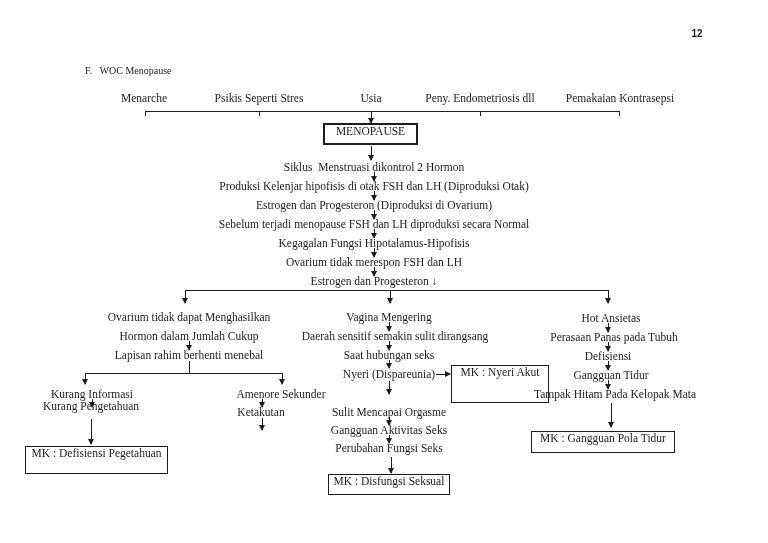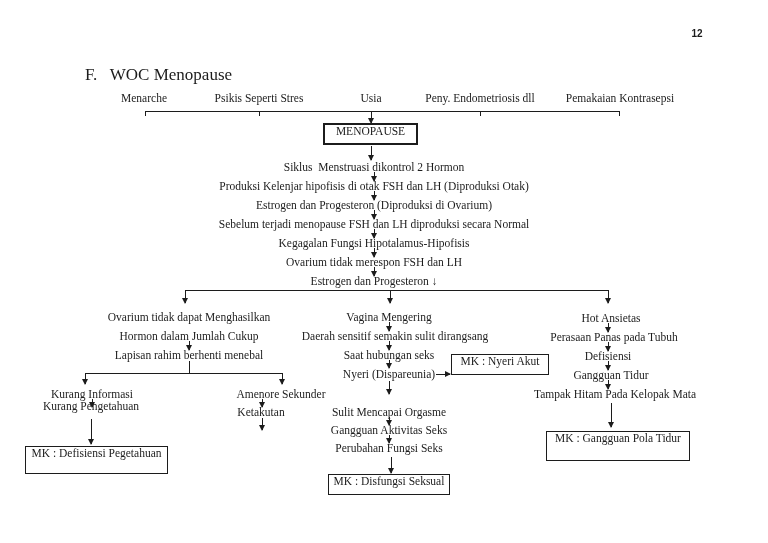--- a/index.html
+++ b/index.html
@@ -1,21 +1,21 @@
 <!DOCTYPE html>
 <html style="--ink: #1c1c1c; --paper: #ffffff;"><head>
 <meta charset="utf-8">
 <style>
   html,body{margin:0;padding:0;background:#ffffff;}
   .page{position:relative;width:768px;height:543px;background:var(--paper,#fff);overflow:hidden;
         font-family:"Liberation Serif", serif;color:var(--ink,#1c1c1c);}
   
   .t{position:absolute;transform:translateX(-50%);font-size:11.5px;line-height:1.15;
      white-space:pre;text-align:center;}
-  .t-left{position:absolute;font-size:17px;line-height:1.15;white-space:pre;text-align:right;}
+  .t-left{position:absolute;font-size:10px;line-height:1.15;white-space:pre;text-align:right;}
   .pgnum{position:absolute;transform:translateX(-50%);font:bold 10px "Liberation Sans",sans-serif;}
   
   .box{position:absolute;border:1px solid var(--ink,#1c1c1c);display:flex;align-items:flex-start;
        justify-content:center;font-size:11.5px;white-space:pre;background:var(--paper,#fff);box-sizing:border-box;}
   .thick{border-width:2px;}
   
   .hl{position:absolute;height:1px;background:var(--ink,#1c1c1c);}
   .vl{position:absolute;width:1px;background:var(--ink,#1c1c1c);}
   
   .av{position:absolute;width:1px;background:var(--ink,#1c1c1c);}
@@ -96,21 +96,21 @@
   <div class="av" style="left:262px;top:418px;height:12px"></div>
 
   <span class="t" style="left:389px;top:311px">Vagina Mengering</span>
   <div class="av" style="left:389px;top:322px;height:9px"></div>
   <span class="t" style="left:395px;top:330px">Daerah sensitif semakin sulit dirangsang</span>
   <div class="av" style="left:389px;top:341px;height:9px"></div>
   <span class="t" style="left:389px;top:349px">Saat hubungan seks</span>
   <div class="av" style="left:389px;top:360px;height:8px"></div>
   <span class="t" style="left:389px;top:368px">Nyeri (Dispareunia)</span>
   <div class="ah" style="left:436px;top:374px;width:14px"></div>
-  <div class="box" style="left:451px;top:354px;width:98px;height:21px">
+  <div class="box" style="left:451px;top:365px;width:98px;height:38px">
     <span>MK : Nyeri Akut</span>
   </div>
   <div class="av" style="left:389px;top:381px;height:13px"></div>
   <span class="t" style="left:389px;top:406px">Sulit Mencapai Orgasme</span>
   <div class="av" style="left:389px;top:417px;height:8px"></div>
   <span class="t" style="left:389px;top:424px">Gangguan Aktivitas Seks</span>
   <div class="av" style="left:389px;top:435px;height:8px"></div>
   <span class="t" style="left:389px;top:442px">Perubahan Fungsi Seks</span>
   <div class="av" style="left:391px;top:457px;height:16px"></div>
   <div class="box" style="left:328px;top:474px;width:122px;height:21px">
@@ -120,17 +120,17 @@
   <span class="t" style="left:611px;top:312px">Hot Ansietas</span>
   <div class="av" style="left:608px;top:323px;height:9px"></div>
   <span class="t" style="left:614px;top:331px">Perasaan Panas pada Tubuh</span>
   <div class="av" style="left:608px;top:342px;height:9px"></div>
   <span class="t" style="left:608px;top:350px">Defisiensi</span>
   <div class="av" style="left:608px;top:361px;height:9px"></div>
   <span class="t" style="left:611px;top:369px">Gangguan Tidur</span>
   <div class="av" style="left:608px;top:380px;height:9px"></div>
   <span class="t" style="left:615px;top:388px">Tampak Hitam Pada Kelopak Mata</span>
   <div class="av" style="left:611px;top:403px;height:24px"></div>
-  <div class="box" style="left:546px;top:431px;width:144px;height:30px">
+  <div class="box" style="left:531px;top:431px;width:144px;height:22px">
     <span>MK : Gangguan Pola Tidur</span>
   </div>
 
 </div>
 
 </body></html>

